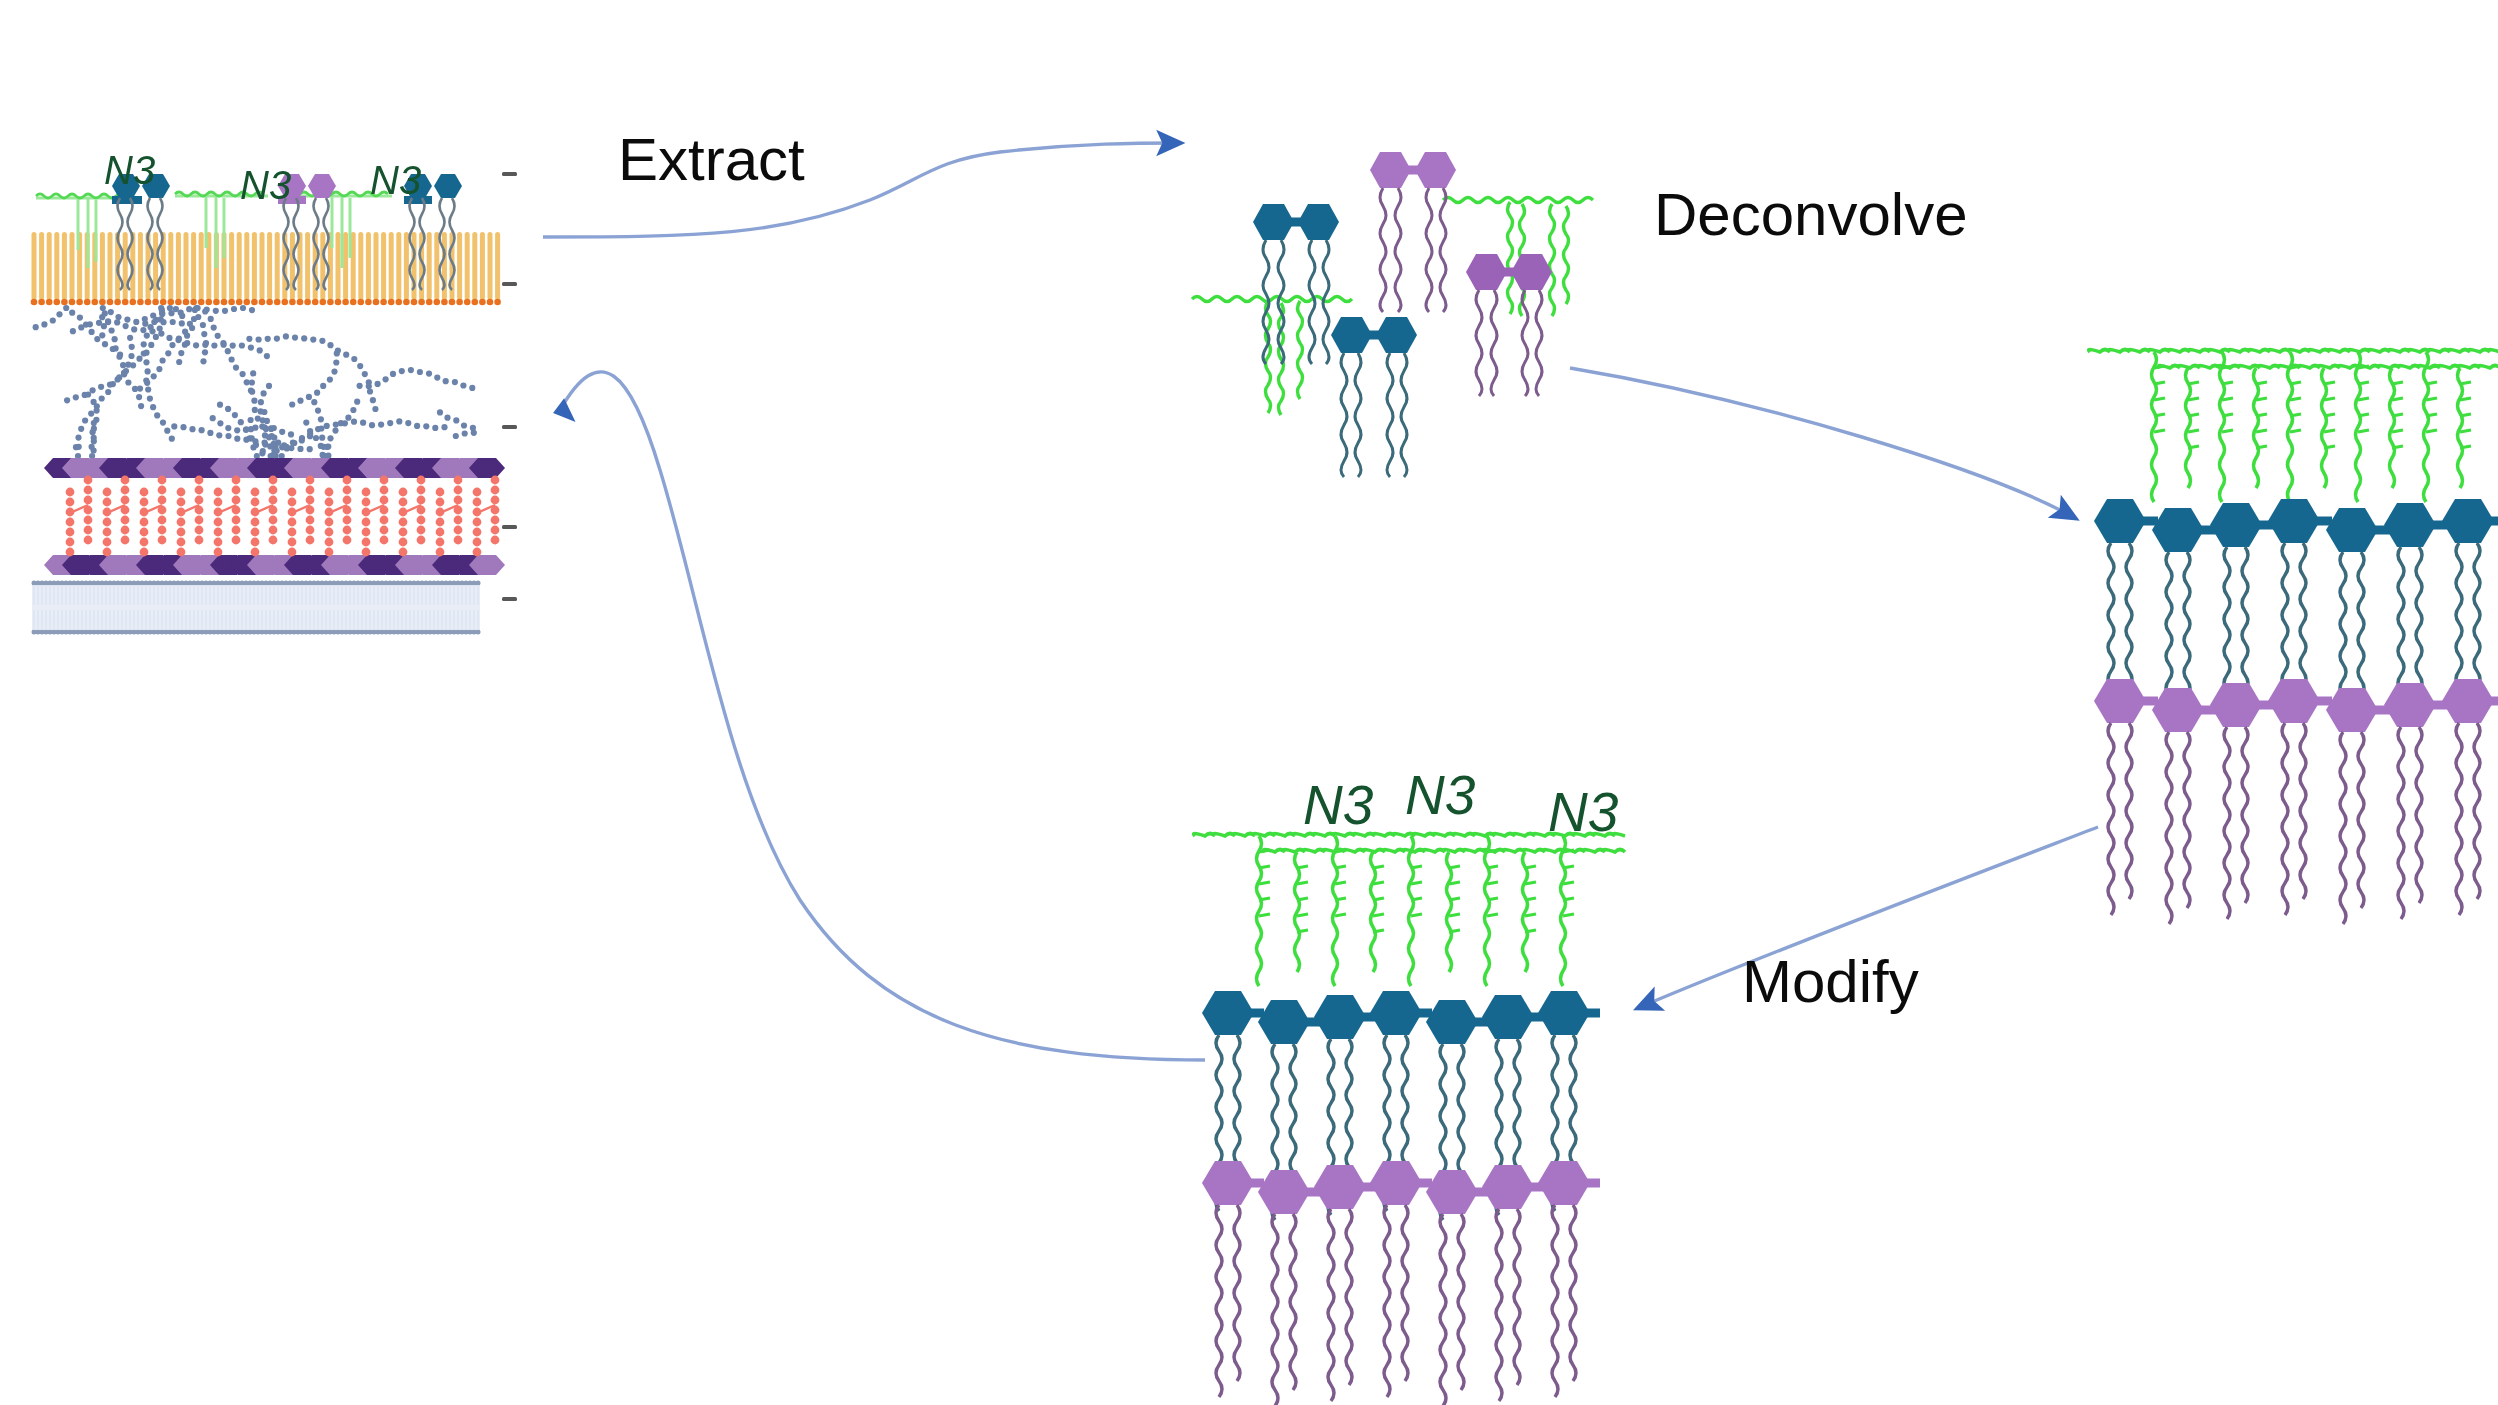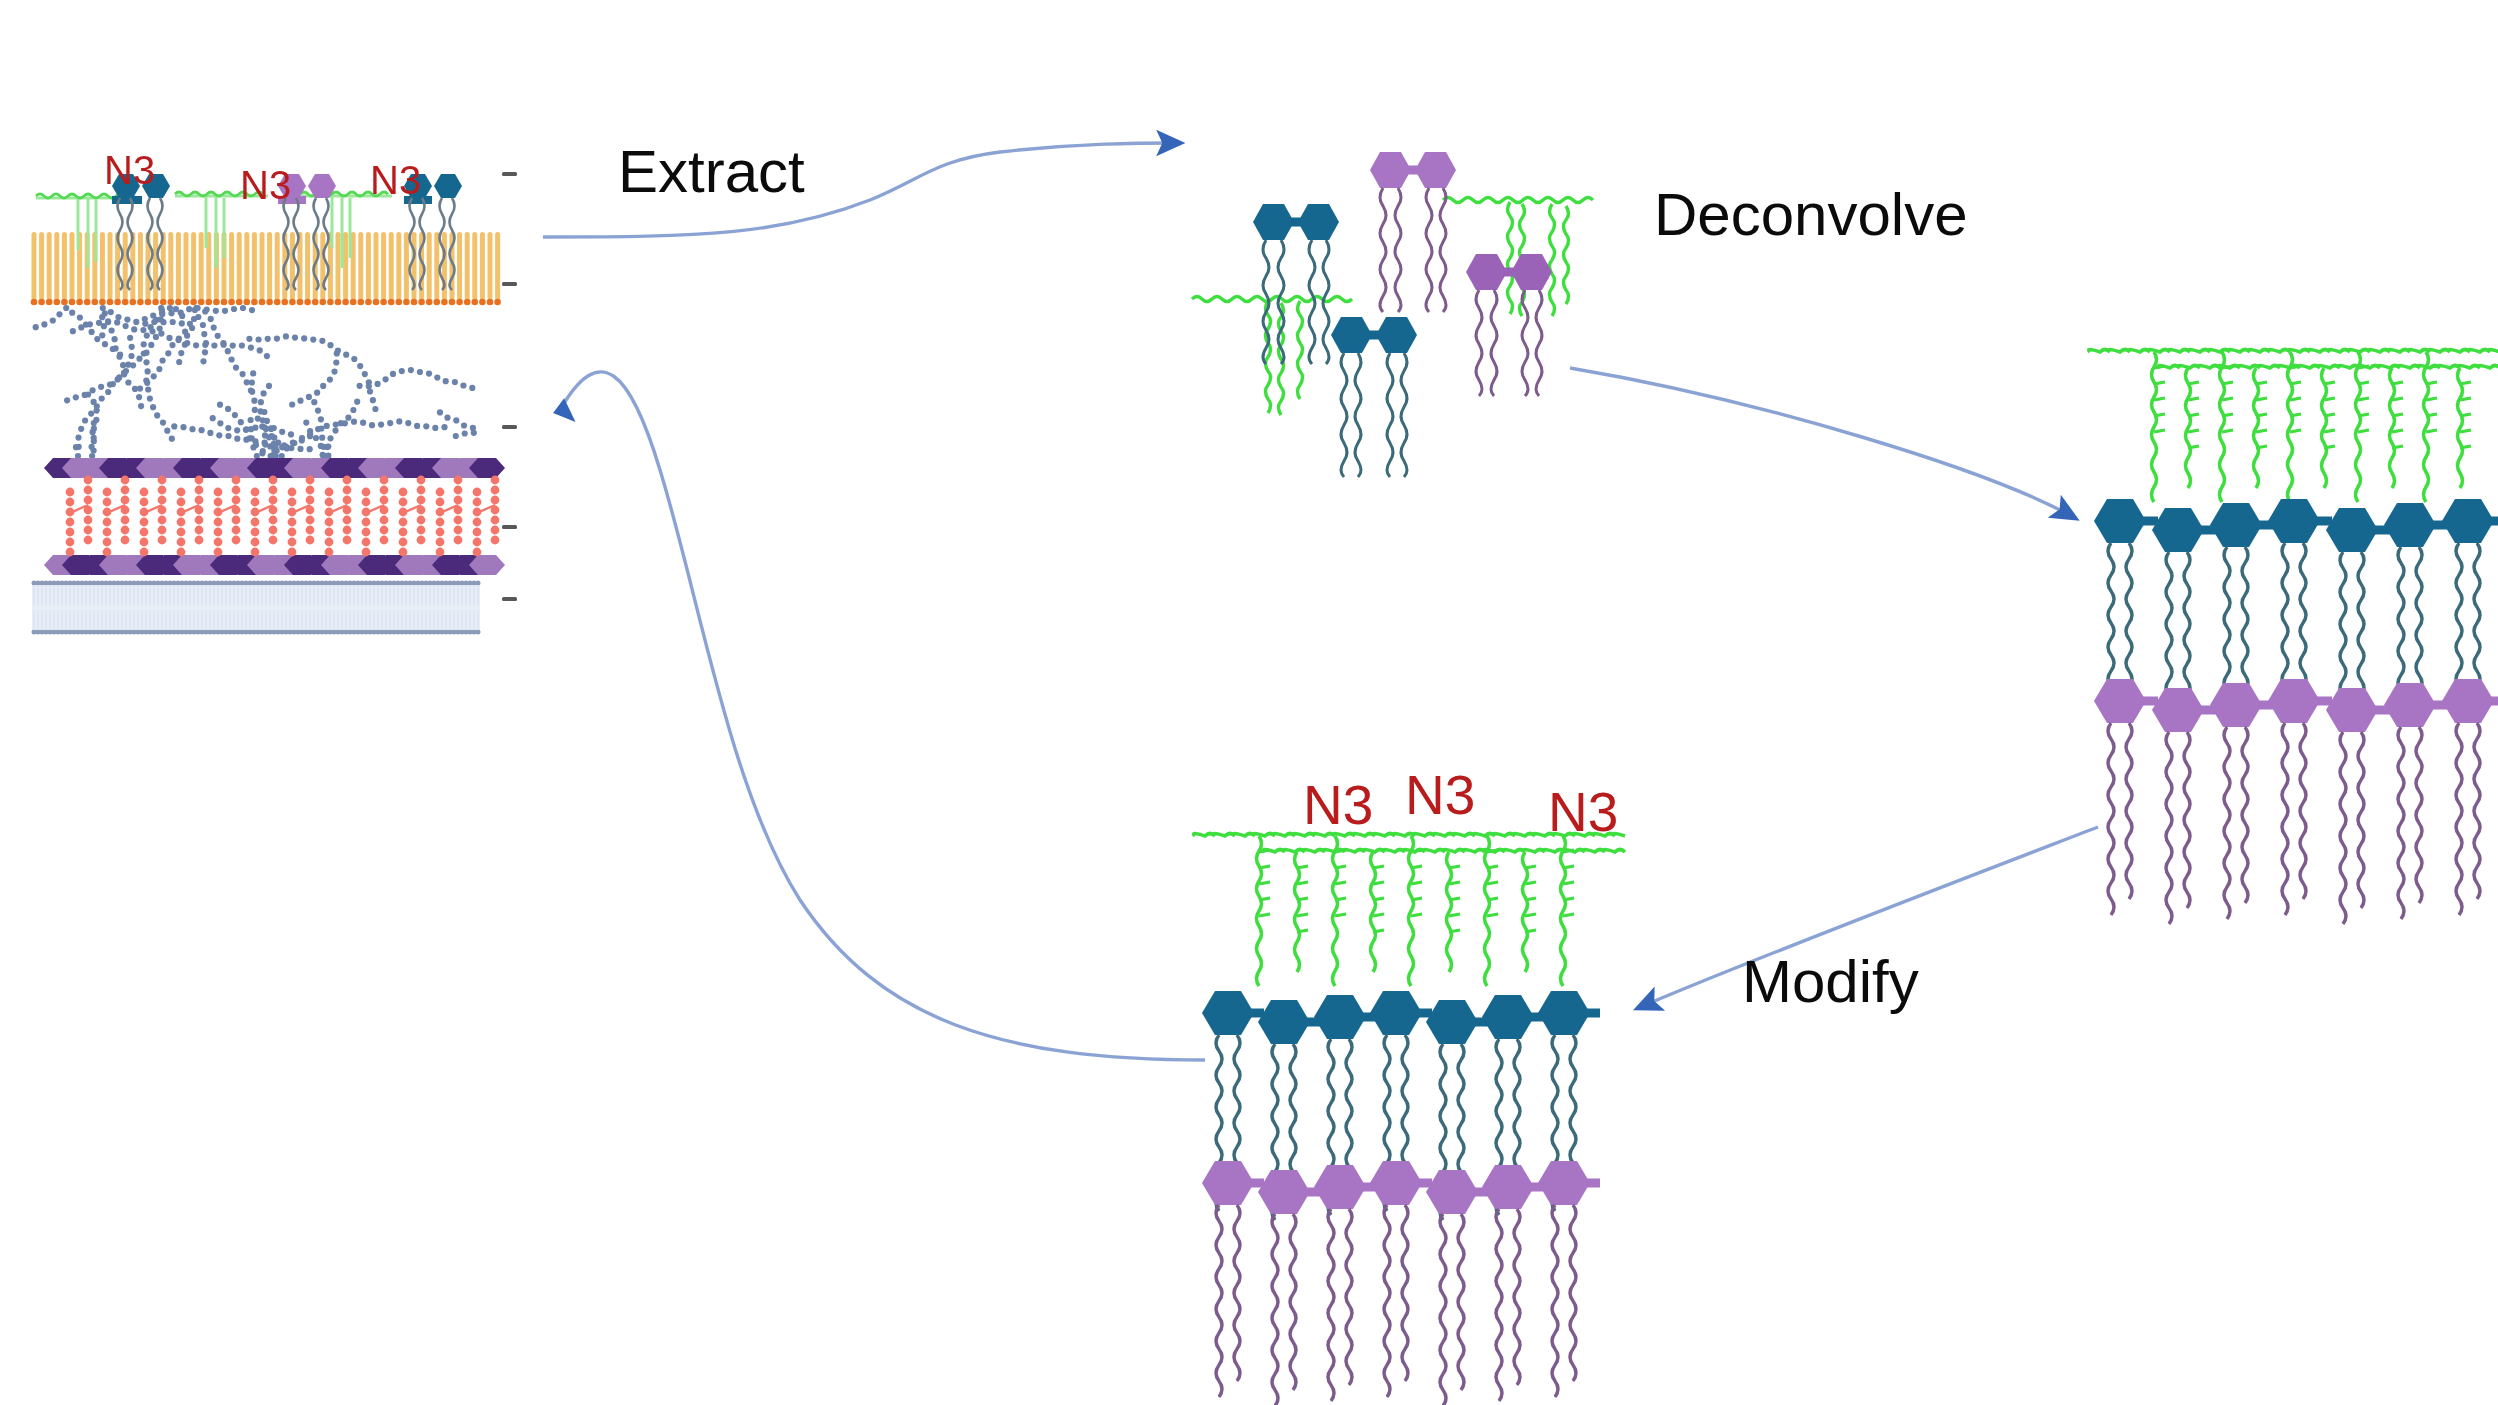--- a/index.html
+++ b/index.html
@@ -12,25 +12,26 @@
   .lbl{
     position:absolute;
     color:#0b0b0b;
     font-family:"Liberation Sans", sans-serif;
     font-weight:400;
     white-space:nowrap;
     line-height:1;
   }
   .n3{
     position:absolute;
-    color:#b91c1c;
+    color:#14532d;
     font-family:"Liberation Sans", sans-serif;
     font-weight:400;
     white-space:nowrap;
     line-height:1;
+    font-style:italic;
   }
   .step-label{font-size:60px;}
   .n3-small{font-size:40px;}
   .n3-big{font-size:55px;}
 </style>
 </head>
 <body>
 
 <div id="stage">
 
@@ -1613,21 +1614,21 @@
           <path d="M1499,1209 q-6,8 0,16 q6,8 0,16 q-6,8 0,16 q6,8 0,16 q-6,8 0,16 q6,8 0,16 q-6,8 0,16 q6,8 0,16 q-6,8 0,16 q6,8 0,16 q-6,8 0,16 q6,8 0,16" stroke="#7d5b8c" stroke-width="3.4" fill="none"></path>
           <path d="M1517,1209 q6,8 0,16 q-6,8 0,16 q6,8 0,16 q-6,8 0,16 q6,8 0,16 q-6,8 0,16 q6,8 0,16 q-6,8 0,16 q6,8 0,16 q-6,8 0,16 q6,8 0,16" stroke="#7d5b8c" stroke-width="3.4" fill="none"></path>
           <line x1="1584" y1="1183" x2="1600" y2="1183" stroke="#a874c4" stroke-width="9"></line>
           <polygon points="1538,1183 1551,1161 1577,1161 1590,1183 1577,1205 1551,1205" fill="#a874c4"></polygon>
           <path d="M1555,1205 q-6,8 0,16 q6,8 0,16 q-6,8 0,16 q6,8 0,16 q-6,8 0,16 q6,8 0,16 q-6,8 0,16 q6,8 0,16 q-6,8 0,16 q6,8 0,16 q-6,8 0,16 q6,8 0,16" stroke="#7d5b8c" stroke-width="3.4" fill="none"></path>
           <path d="M1573,1205 q6,8 0,16 q-6,8 0,16 q6,8 0,16 q-6,8 0,16 q6,8 0,16 q-6,8 0,16 q6,8 0,16 q-6,8 0,16 q6,8 0,16 q-6,8 0,16 q6,8 0,16" stroke="#7d5b8c" stroke-width="3.4" fill="none"></path>
         </g>
     </g>
   </svg>
 
-  <div class="lbl step-label" style="left:618px;top:142px;">Extract</div>
+  <div class="lbl step-label" style="left:618px;top:130px;">Extract</div>
   <div class="lbl step-label" style="left:1654px;top:185px;">Deconvolve</div>
   <div class="lbl step-label" style="left:1742px;top:952px;">Modify</div>
 
   <div class="n3 n3-small" style="left:104px;top:150px;">N3</div>
   <div class="n3 n3-small" style="left:240px;top:165px;">N3</div>
   <div class="n3 n3-small" style="left:370px;top:160px;">N3</div>
 
   <div class="n3 n3-big" style="left:1303px;top:778px;">N3</div>
   <div class="n3 n3-big" style="left:1405px;top:768px;">N3</div>
   <div class="n3 n3-big" style="left:1548px;top:785px;">N3</div>

